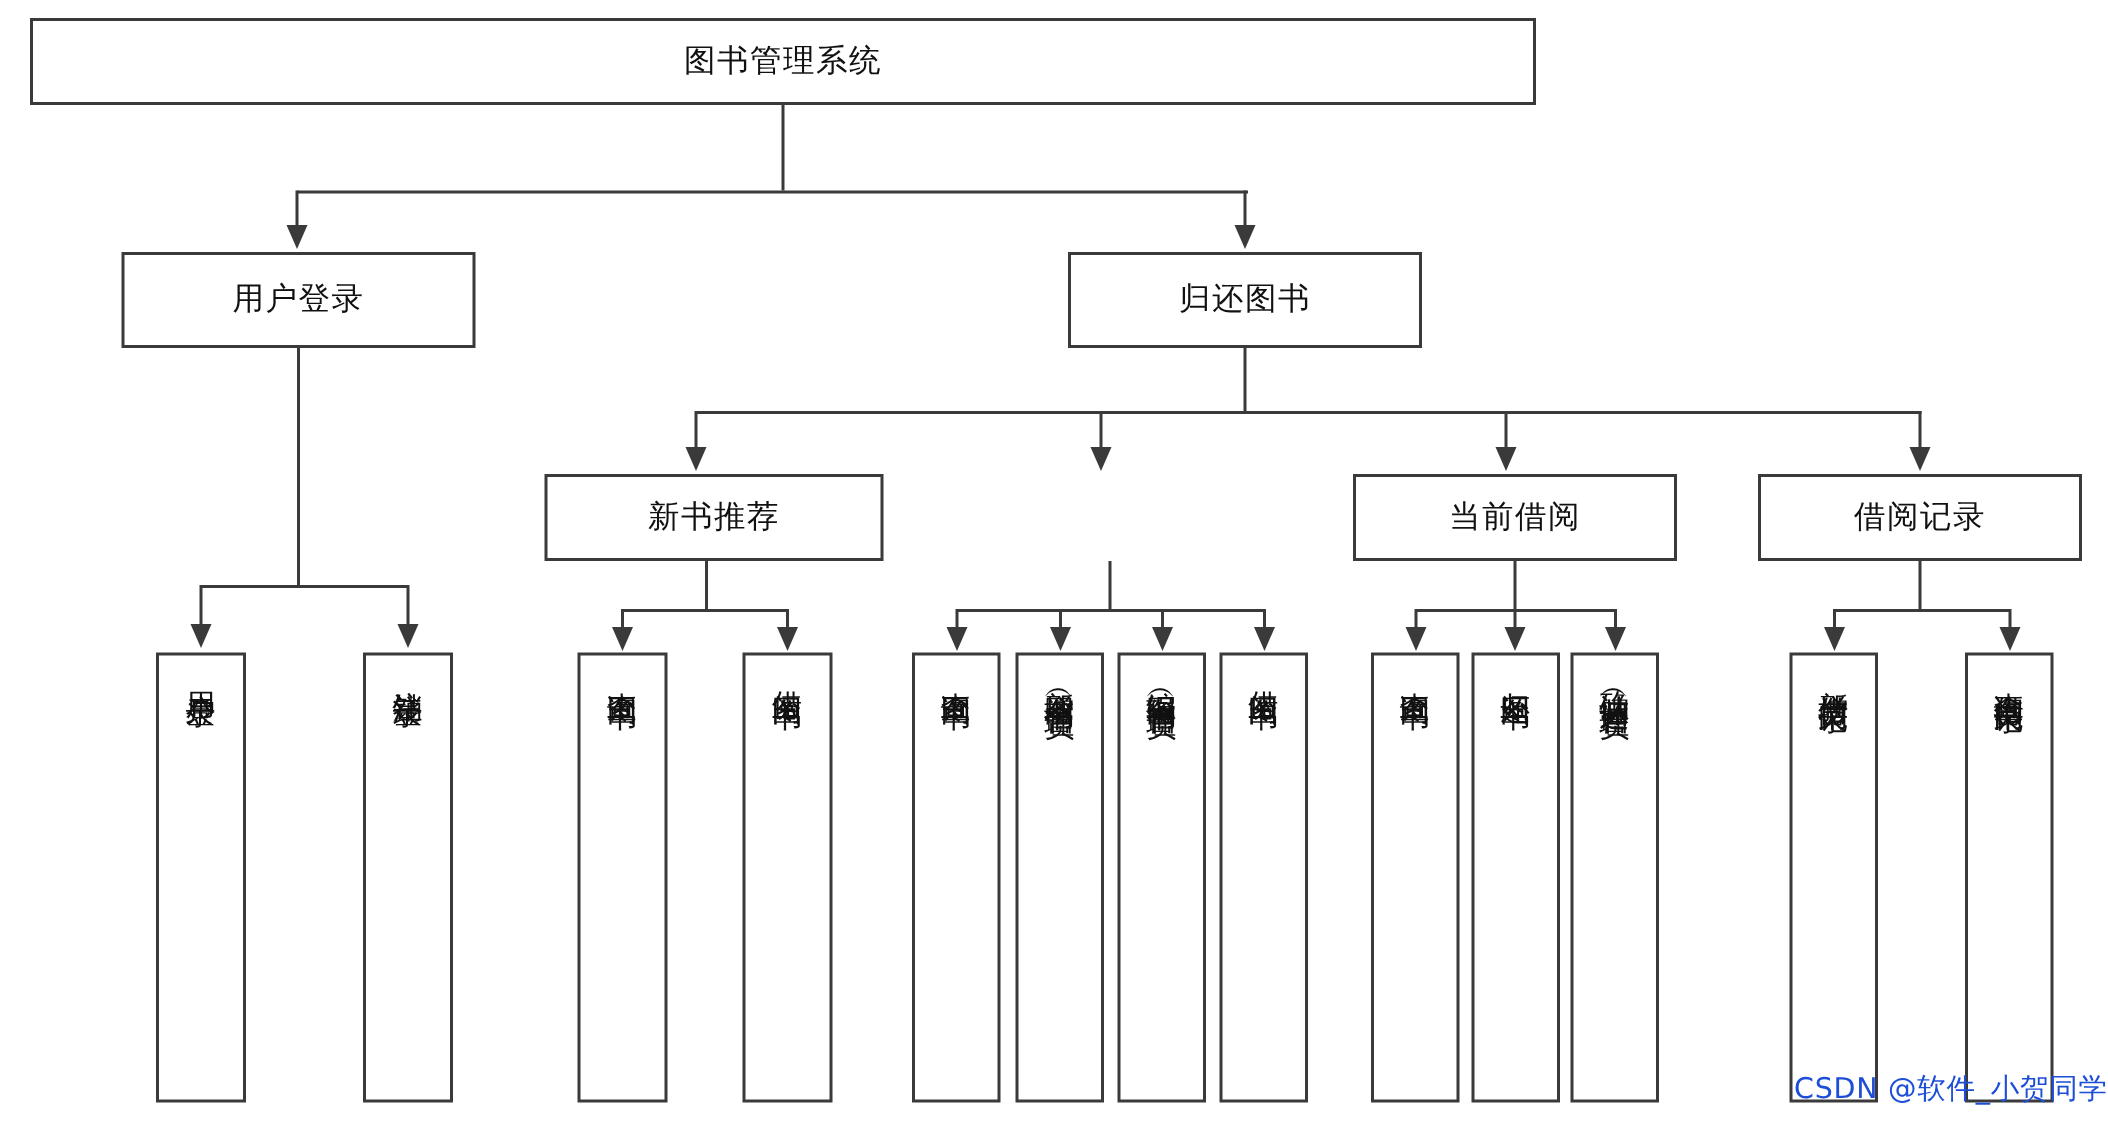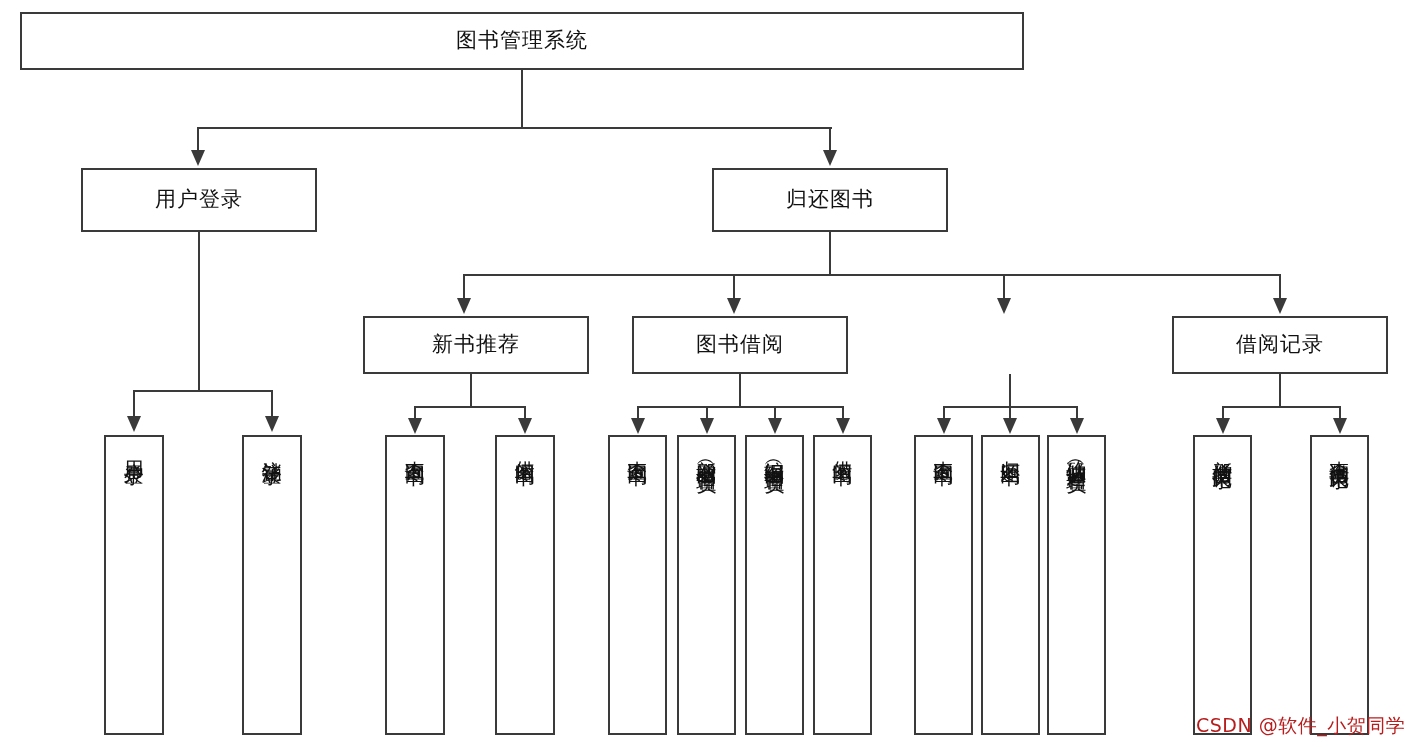--- a/index.html
+++ b/index.html
@@ -69,21 +69,21 @@
     width: 0;
     height: 0;
     border-left: 7px solid transparent;
     border-right: 7px solid transparent;
     border-top: 16px solid #3a3a3a;
   }
 
   
   #watermark {
     position: absolute;
-    color: #b91c1c;
+    color: #1d4ed8;
     font-size: 19px;
     letter-spacing: 0.5px;
     white-space: nowrap;
     user-select: none;
   }
 </style>
 </head>
 <body>
 
 <div id="canvas">
@@ -121,22 +121,22 @@
   <div class="vline" style="left:733px; top:274px; height:26px;"></div>
   <div class="arrow" style="left:727px; top:298px;"></div>
   <div class="vline" style="left:1003px; top:274px; height:26px;"></div>
   <div class="arrow" style="left:997px; top:298px;"></div>
   <div class="vline" style="left:1279px; top:274px; height:26px;"></div>
   <div class="arrow" style="left:1273px; top:298px;"></div>
 
   <div class="node h" style="left:363px; top:316px; width:226px; height:58px;">
     <span>新书推荐</span>
   </div>
-  <div class="node h" style="left:632px; top:316px; width:216px; height:58px;">
-    <span>图书借阅</span>
+  <div class="node h" style="left:902px; top:316px; width:216px; height:58px;">
+    <span>当前借阅</span>
   </div>
   <div class="node h" style="left:1172px; top:316px; width:216px; height:58px;">
     <span>借阅记录</span>
   </div>
 
   <div class="vline" style="left:470px; top:374px; height:34px;"></div>
   <div class="hline" style="left:415px; top:406px; width:110px;"></div>
   <div class="vline" style="left:414px; top:406px; height:14px;"></div>
   <div class="arrow" style="left:408px; top:418px;"></div>
   <div class="vline" style="left:524px; top:406px; height:14px;"></div>

